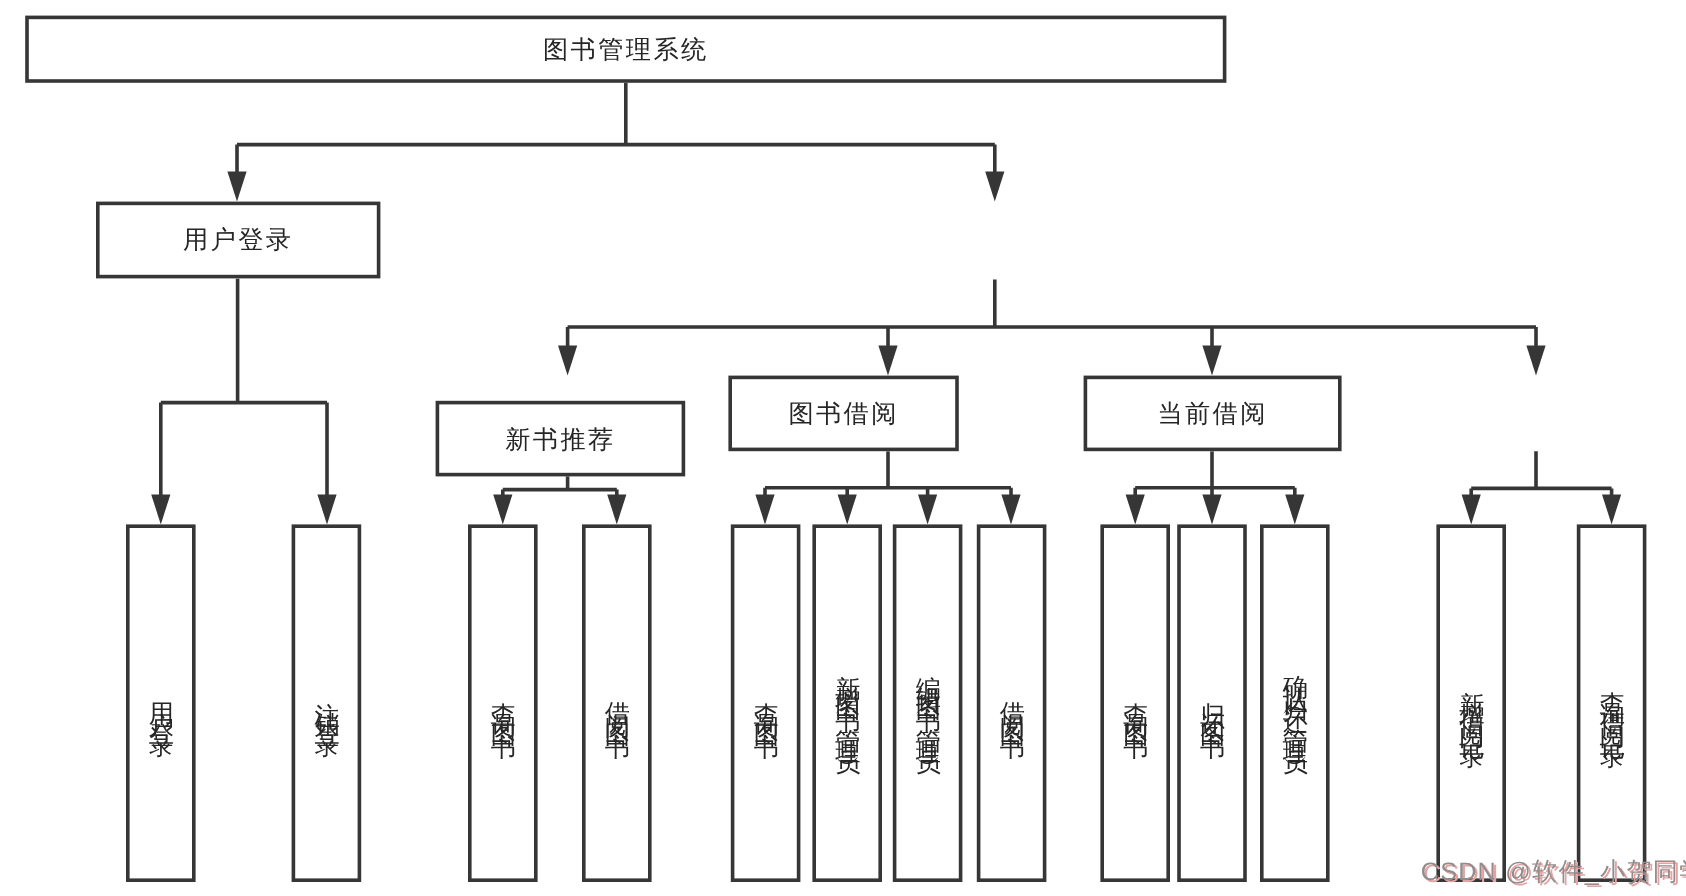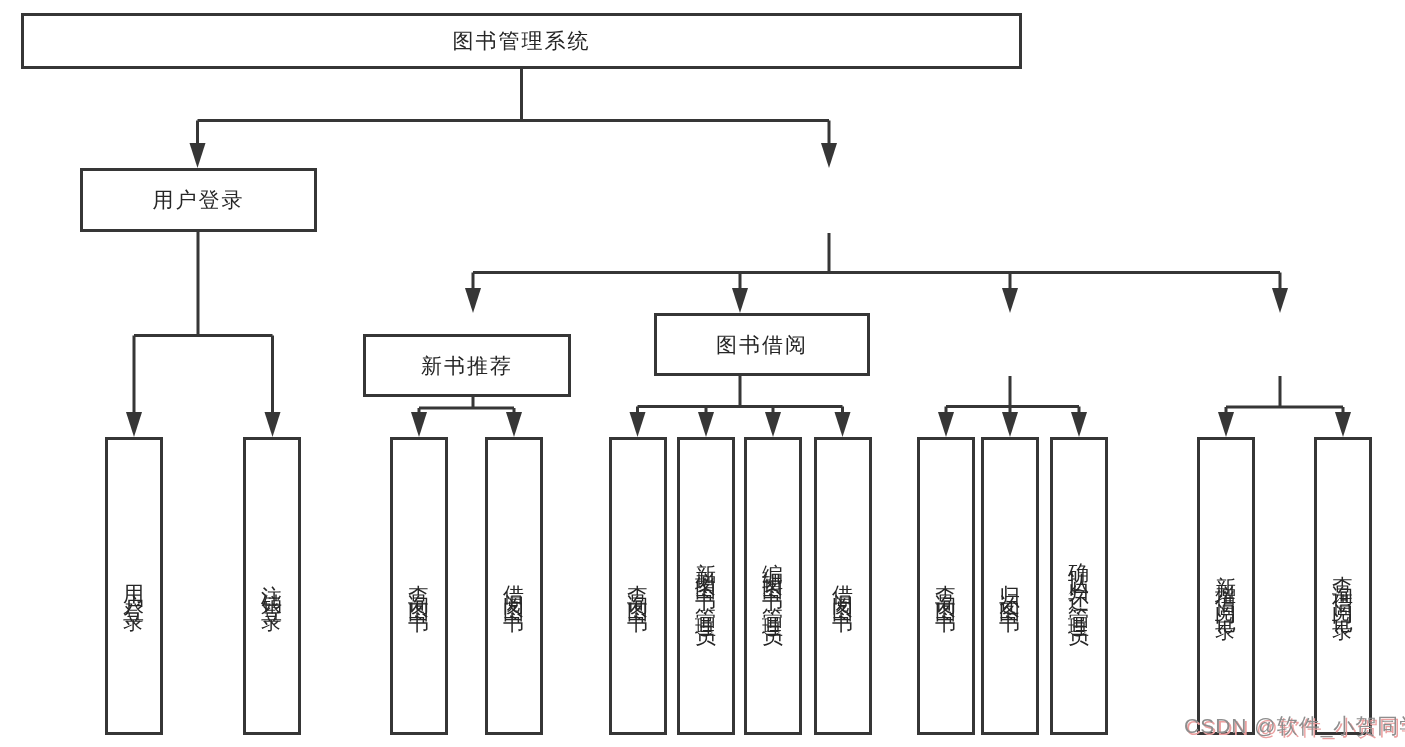--- a/index.html
+++ b/index.html
@@ -92,22 +92,25 @@
     <span class="lbl">图书管理系统</span>
   </div>
 
   <div class="node" style="left:80px; top:168px; width:237px; height:64px;">
     <span class="lbl">用户登录</span>
   </div>
 
   <div class="node" style="left:363px; top:313px; width:208px; height:63px;margin-top:21px;">
     <span class="lbl">新书推荐</span>
   </div>
-  <div class="node" style="left:654px; top:313px; width:216px; height:63px;">
+  <div class="node" style="left:607px; top:313px; width:192px; height:63px;">
     <span class="lbl">图书借阅</span>
+  </div>
+  <div class="node" style="left:903px; top:313px; width:215px; height:63px;">
+    <span class="lbl">当前借阅</span>
   </div>
 
   <div class="node vnode" style="left:105px; top:437px; width:58px; height:298px;">
     <span class="lbl">用户登录</span>
   </div>
   <div class="node vnode" style="left:243px; top:437px; width:58px; height:298px;">
     <span class="lbl">注销登录</span>
   </div>
 
   <div class="node vnode" style="left:390px; top:437px; width:58px; height:298px;">

